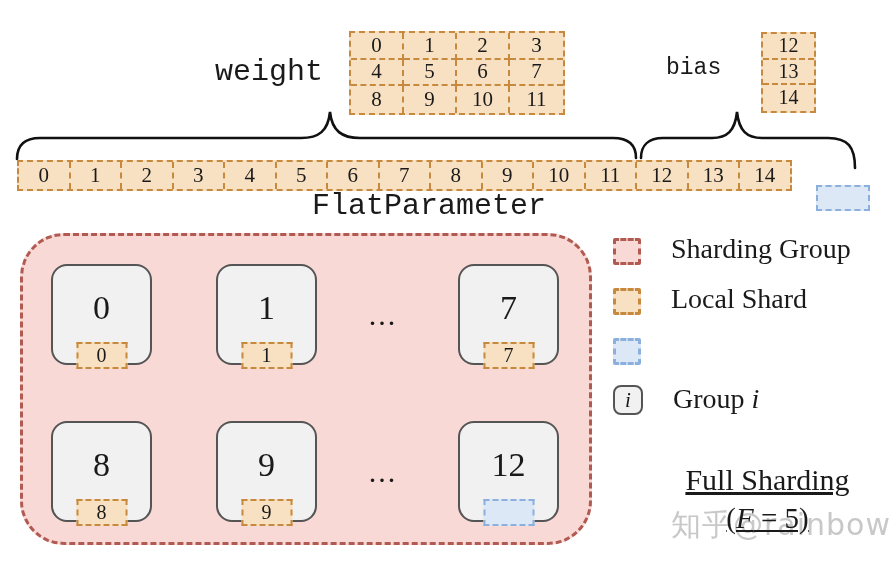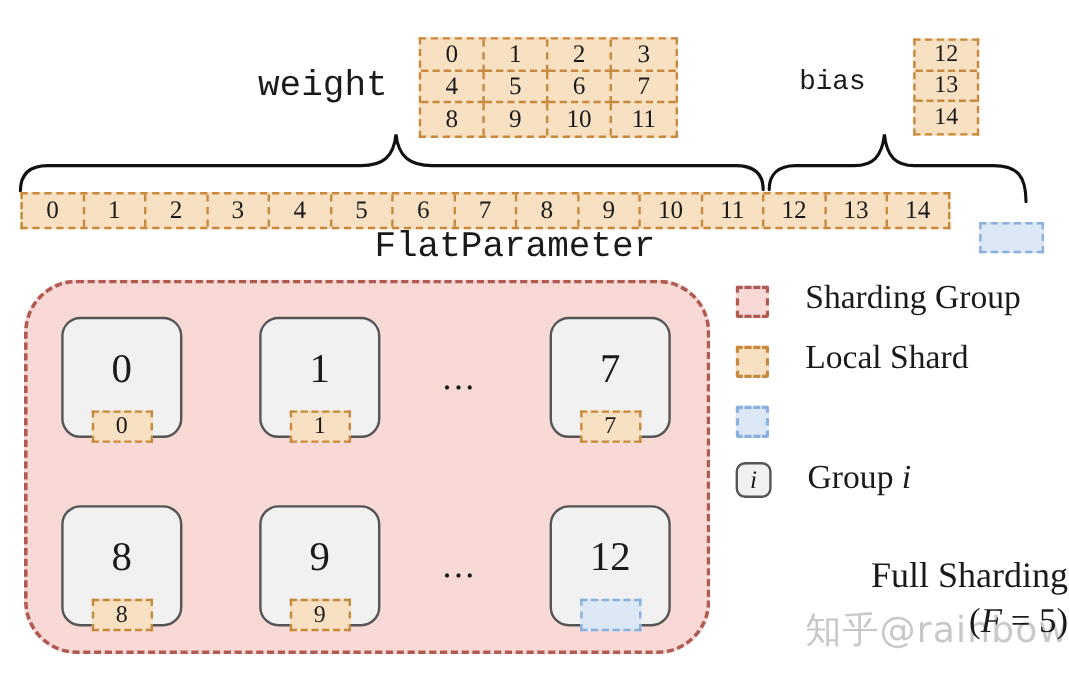--- a/index.html
+++ b/index.html
@@ -60,21 +60,21 @@
   .swatch{width:22px;height:21px;border:3px dashed;border-radius:2px;margin-right:0;}
   .swatch.sg{background:var(--sharding-group-fill);border-color:var(--sharding-group-border);}
   .swatch.ls{background:var(--local-shard-fill);border-color:var(--local-shard-border);}
   .swatch.pd{background:var(--padding-fill);border-color:var(--padding-border);}
   .swatch.rk{width:26px;height:26px;border:2.5px solid var(--rank-border);border-radius:8px;
     background:var(--rank-fill);display:flex;align-items:center;justify-content:center;
     font-size:21px;font-style:italic;}
   .legend-label{font-size:28px;margin-left:30px;white-space:nowrap;}
 
   
-  .full-sharding{position:absolute;left:645px;top:463px;width:245px;text-align:right;z-index:2;}
+  .full-sharding{position:absolute;left:645px;top:463px;width:245px;text-align:center;z-index:2;text-decoration:underline;}
   .fs-line1{font-size:30px;}
   .fs-line2{font-size:29px;margin-top:5px;}
   .italic{font-style:italic;}
   .watermark{position:absolute;left:671px;top:505px;z-index:1;
     font-family:"DejaVu Sans",sans-serif;font-size:30px;letter-spacing:1px;
     color:var(--watermark,#c8c8c8);white-space:nowrap;}
 </style>
 </head>
 <body>
 

